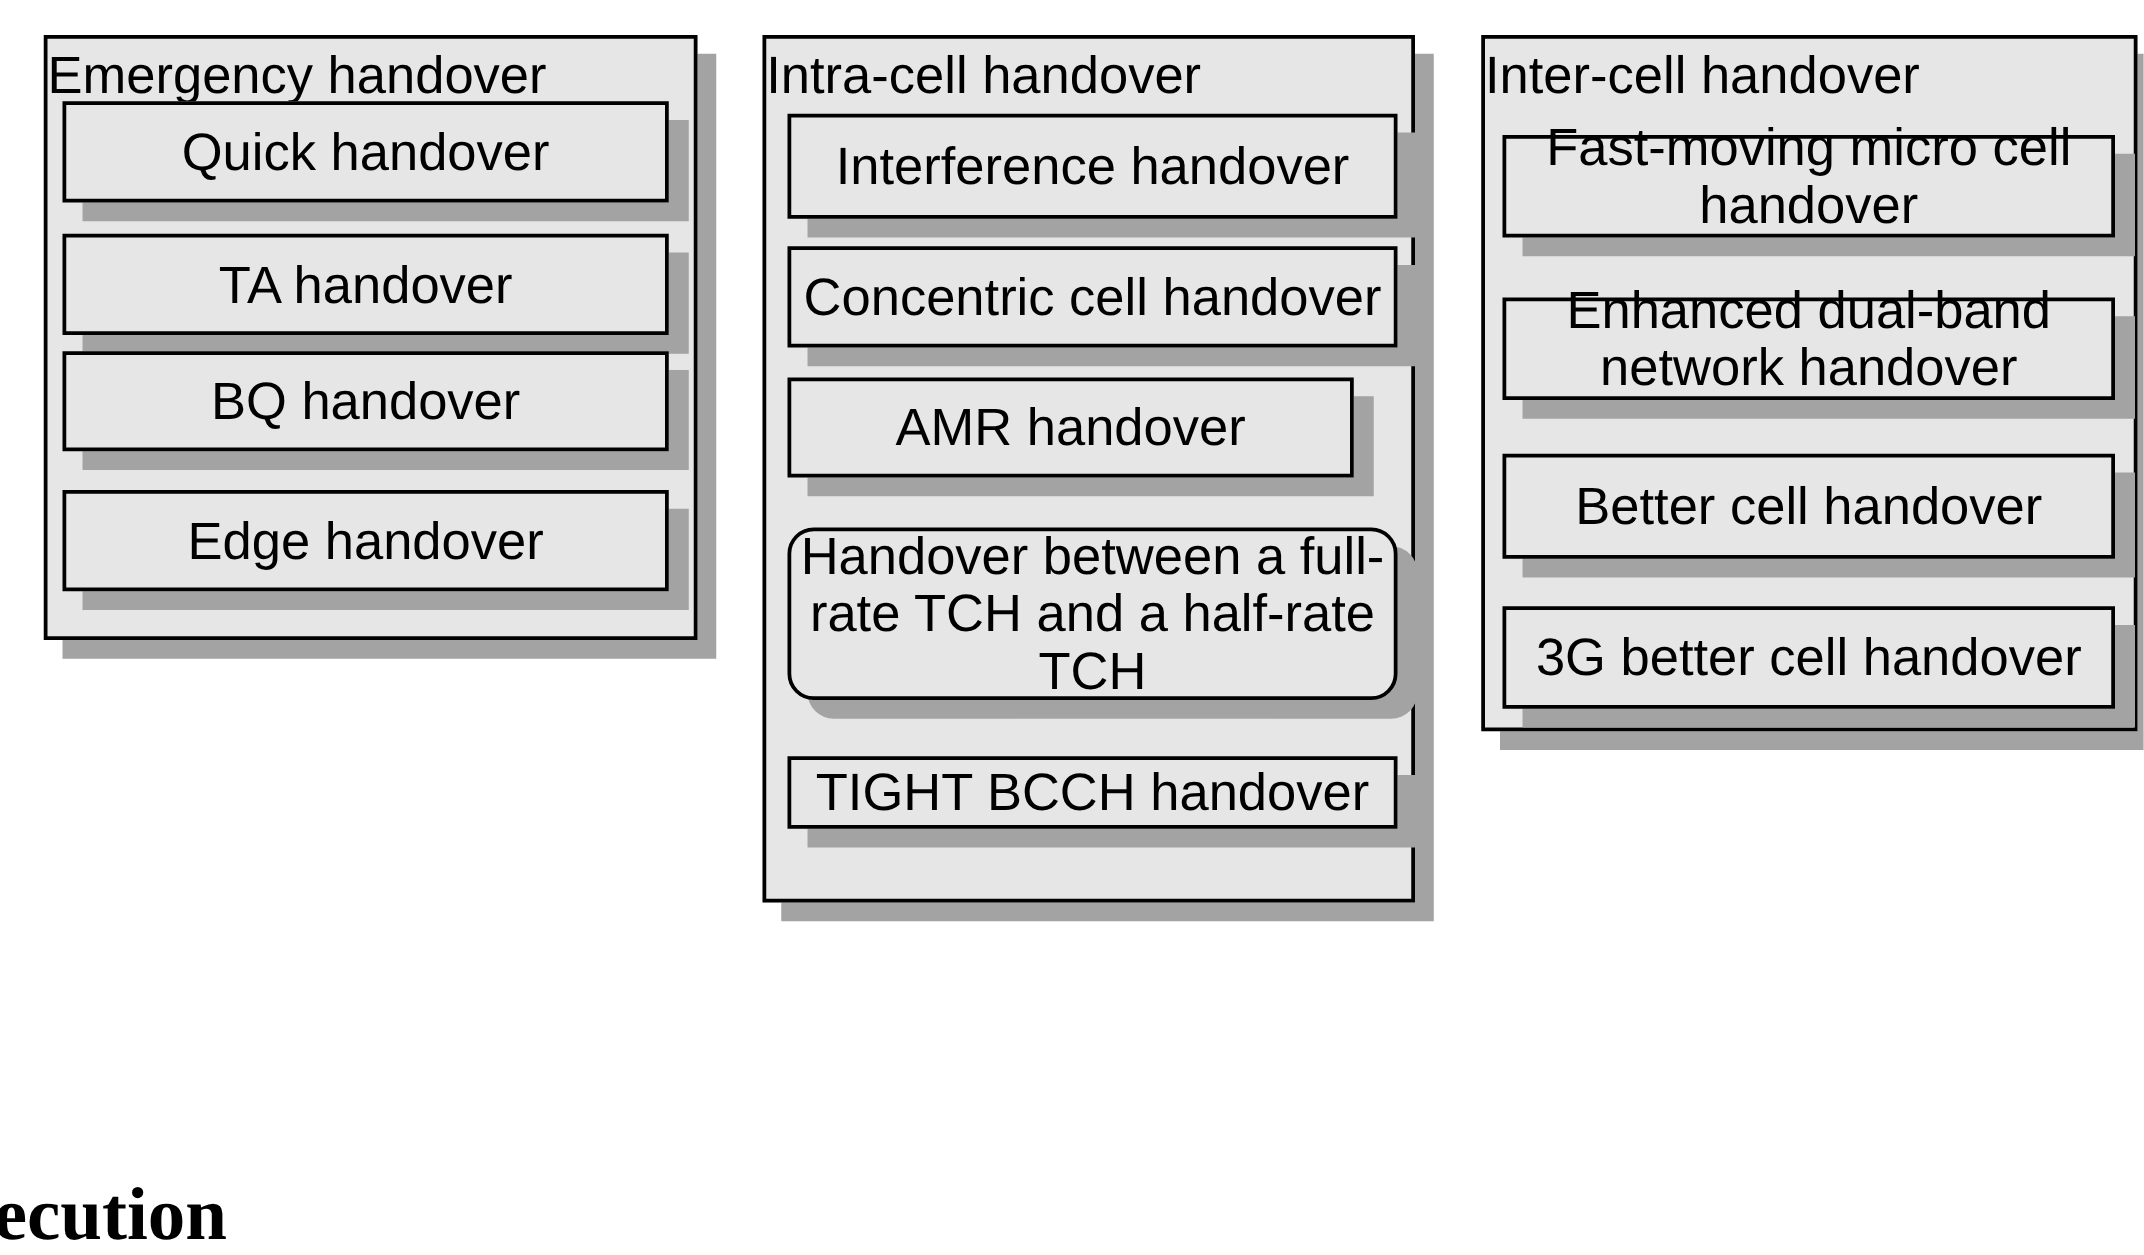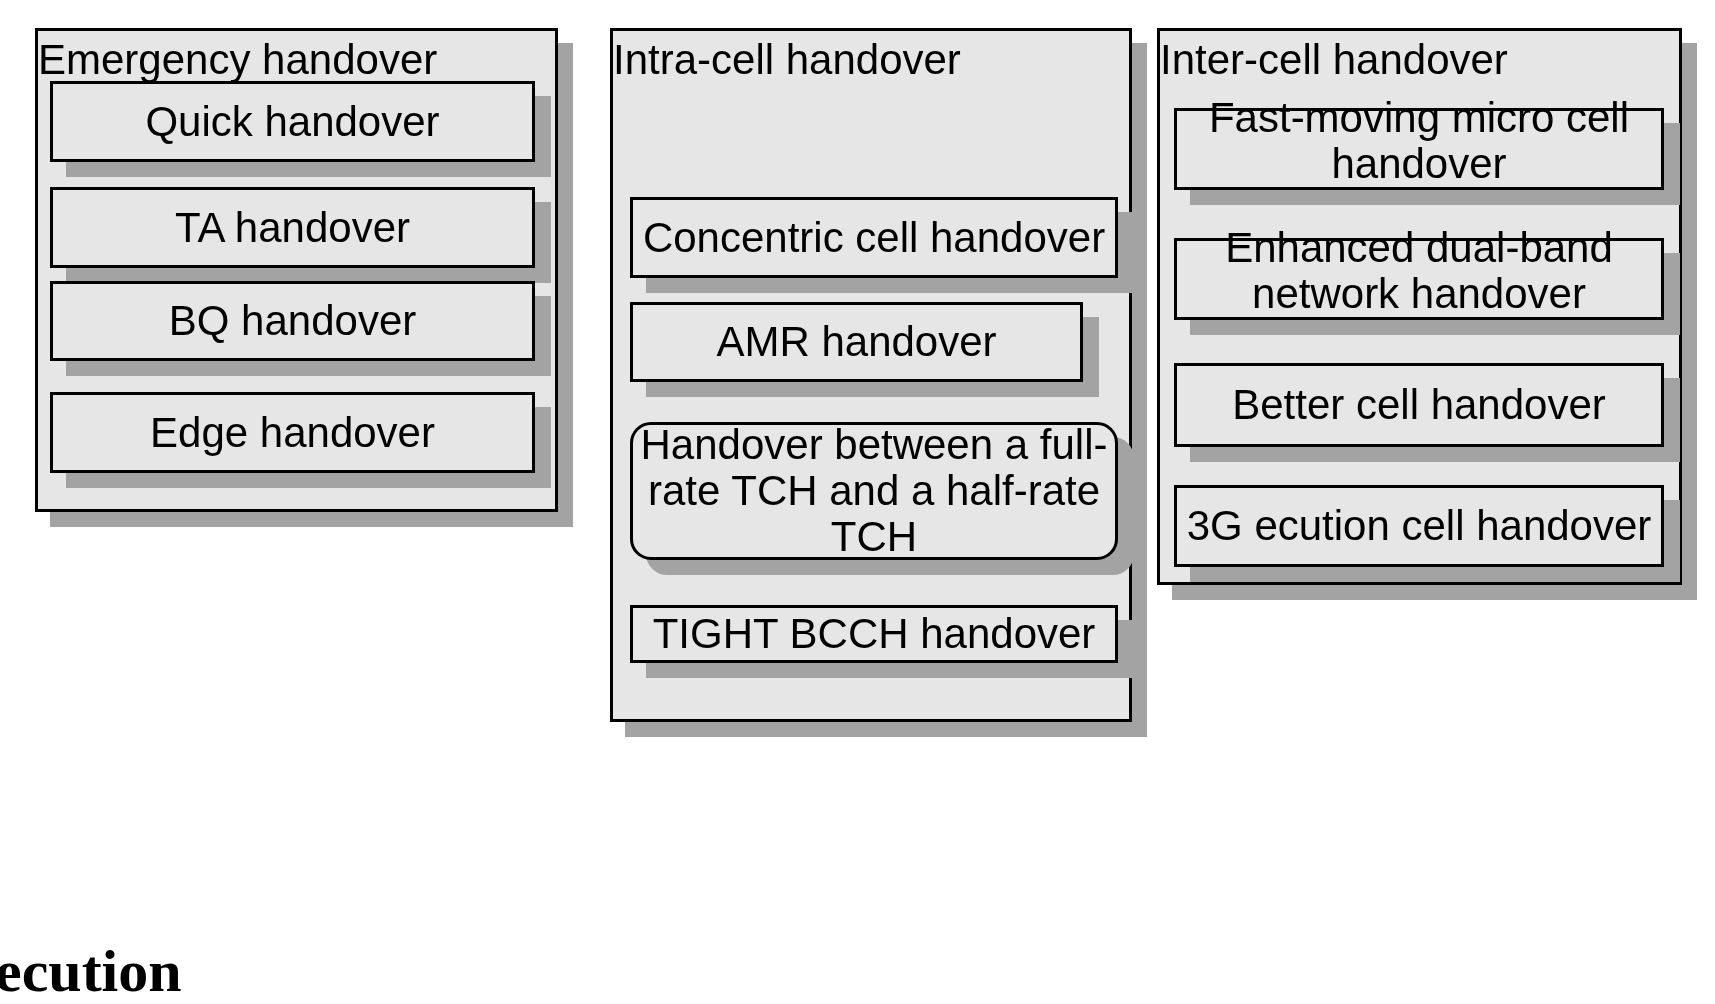--- a/index.html
+++ b/index.html
@@ -82,49 +82,52 @@
     <div class="box" style="left:12px; top:250px; width:485px; height:80px;">
       <span class="box-label">BQ handover</span>
     </div>
     <div class="box" style="left:12px; top:361px; width:485px; height:81px;">
       <span class="box-label">Edge handover</span>
     </div>
   </div>
 
   <div class="panel" style="left:610px; top:28px; width:522px; height:694px;">
     <div class="panel-title">Intra-cell handover</div>
+    <div class="box" style="left:17px; top:60px; width:488px; height:84px;">
+      <span class="box-label">Interference handover</span>
+    </div>
     <div class="box" style="left:17px; top:166px; width:488px; height:81px;">
       <span class="box-label">Concentric cell handover</span>
     </div>
     <div class="box" style="left:17px; top:271px; width:453px; height:80px;">
       <span class="box-label">AMR handover</span>
     </div>
     <div class="box" style="left:17px; top:391px; width:488px; height:138px;border-radius:21px;">
       <span class="box-label">Handover between a full-
 rate TCH and a half-rate
 TCH</span>
     </div>
     <div class="box" style="left:17px; top:574px; width:488px; height:58px;">
       <span class="box-label">TIGHT BCCH handover</span>
     </div>
   </div>
 
-  <div class="panel" style="left:1157px; top:28px; width:525px; height:557px;">
+  <div class="panel" style="left:1185px; top:28px; width:525px; height:557px;">
     <div class="panel-title">Inter-cell handover</div>
     <div class="box" style="left:14px; top:77px; width:490px; height:82px;">
       <span class="box-label shift-up">Fast-moving micro cell
 handover</span>
     </div>
     <div class="box" style="left:14px; top:207px; width:490px; height:82px;">
       <span class="box-label shift-up">Enhanced dual-band
 network handover</span>
     </div>
     <div class="box" style="left:14px; top:332px; width:490px; height:84px;">
       <span class="box-label">Better cell handover</span>
     </div>
     <div class="box" style="left:14px; top:454px; width:490px; height:82px;">
-      <span class="box-label">3G ecution cell handover</span>
+      <span class="box-label">3G better cell handover</span>
     </div>
   </div>
 
   <div class="footer-heading" style="left:-5px; top:941px;">ecution</div>
 
 </div>
 
 </body></html>

